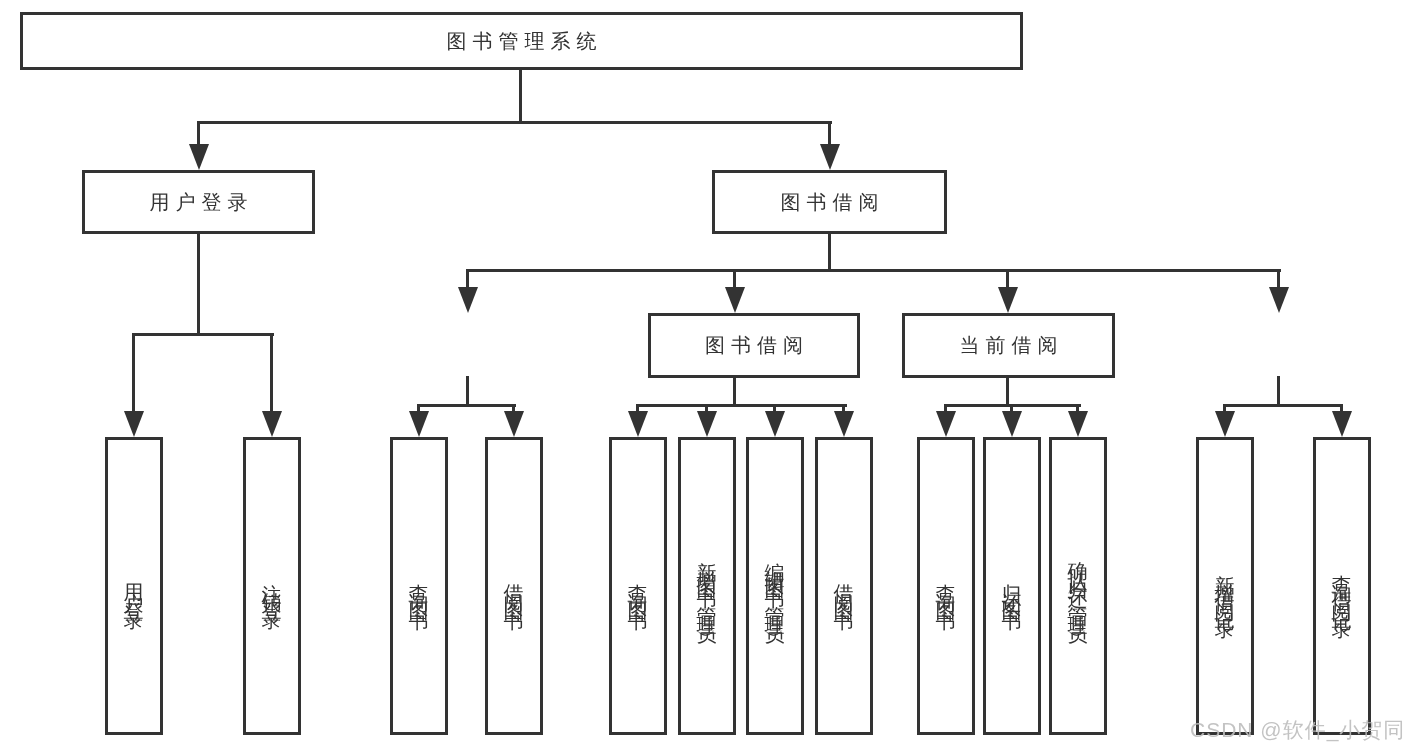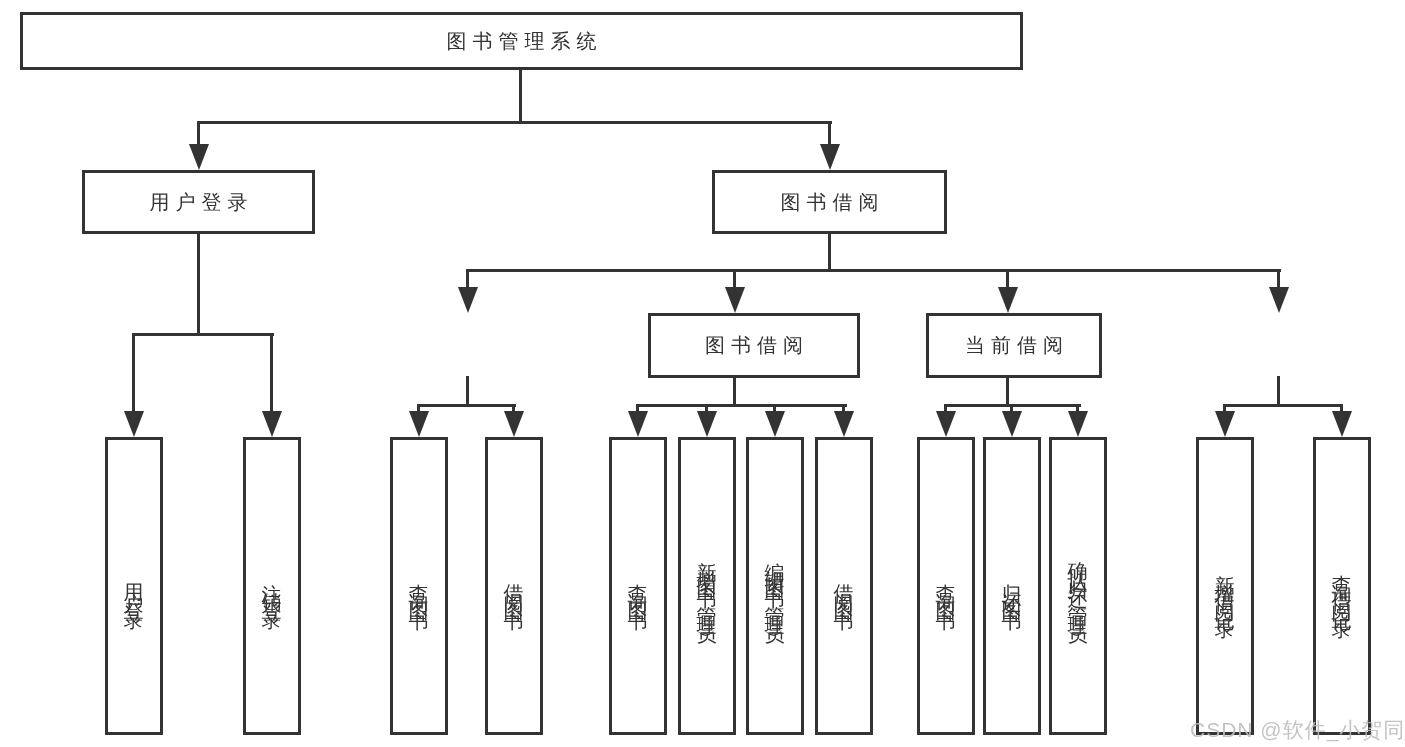--- a/index.html
+++ b/index.html
@@ -94,21 +94,21 @@
   <div class="vline" style="left:466px;top:269px;height:22px;"></div>
   <div class="vline" style="left:733px;top:269px;height:22px;"></div>
   <div class="vline" style="left:1006px;top:269px;height:22px;"></div>
   <div class="vline" style="left:1277px;top:269px;height:22px;"></div>
   <div class="arrow" style="left:458px;top:287px;"></div>
   <div class="arrow" style="left:725px;top:287px;"></div>
   <div class="arrow" style="left:998px;top:287px;"></div>
   <div class="arrow" style="left:1269px;top:287px;"></div>
 
   <div class="box hbox" style="left:648px;top:313px;width:212px;height:65px;">图书借阅</div>
-  <div class="box hbox" style="left:902px;top:313px;width:176px;height:65px;margin-left:24px;">当前借阅</div>
+  <div class="box hbox" style="left:902px;top:313px;width:213px;height:65px;">当前借阅</div>
 
   <div class="vline" style="left:466px;top:376px;height:31px;"></div>
   <div class="hline" style="left:417px;top:404px;width:99px;"></div>
   <div class="vline" style="left:417px;top:404px;height:14px;"></div>
   <div class="vline" style="left:512px;top:404px;height:14px;"></div>
   <div class="arrow" style="left:409px;top:411px;"></div>
   <div class="arrow" style="left:504px;top:411px;"></div>
 
   <div class="vline" style="left:733px;top:376px;height:31px;"></div>
   <div class="hline" style="left:636px;top:404px;width:211px;"></div>

